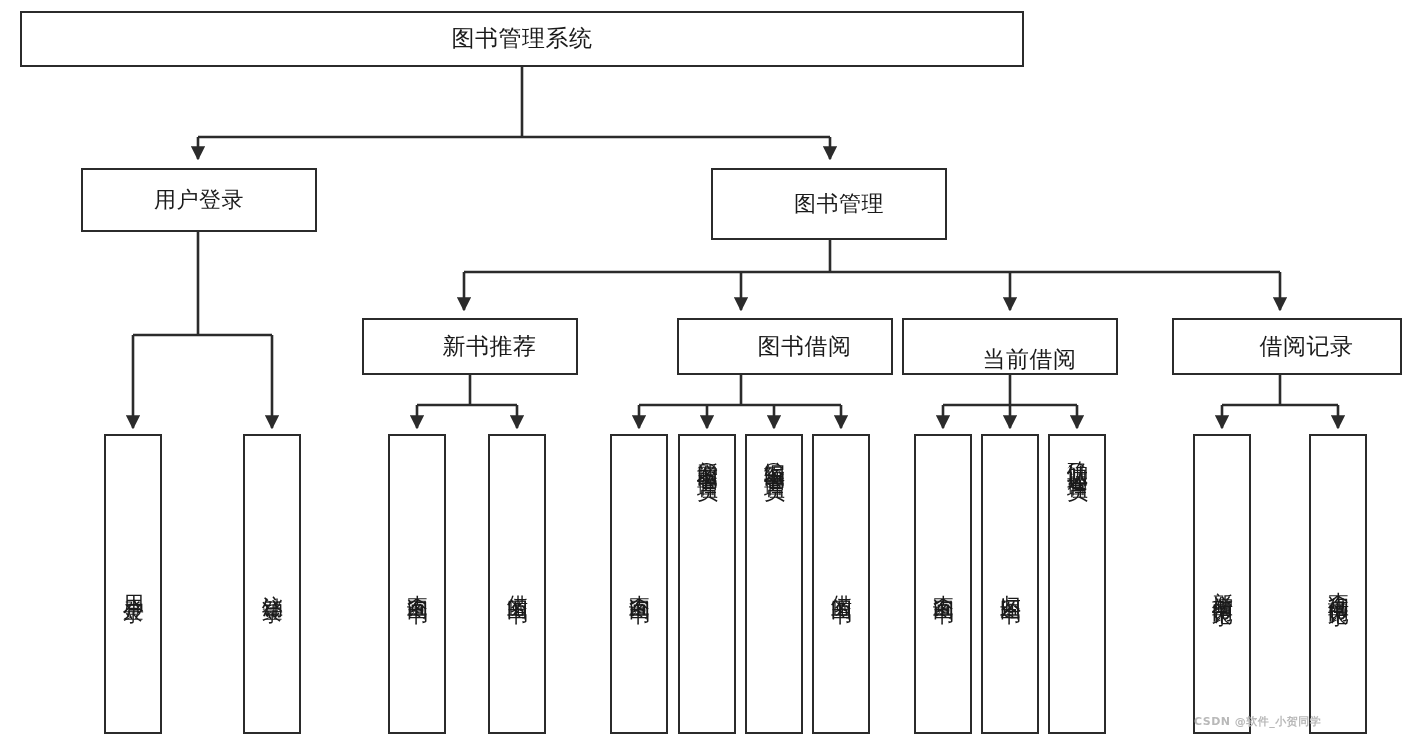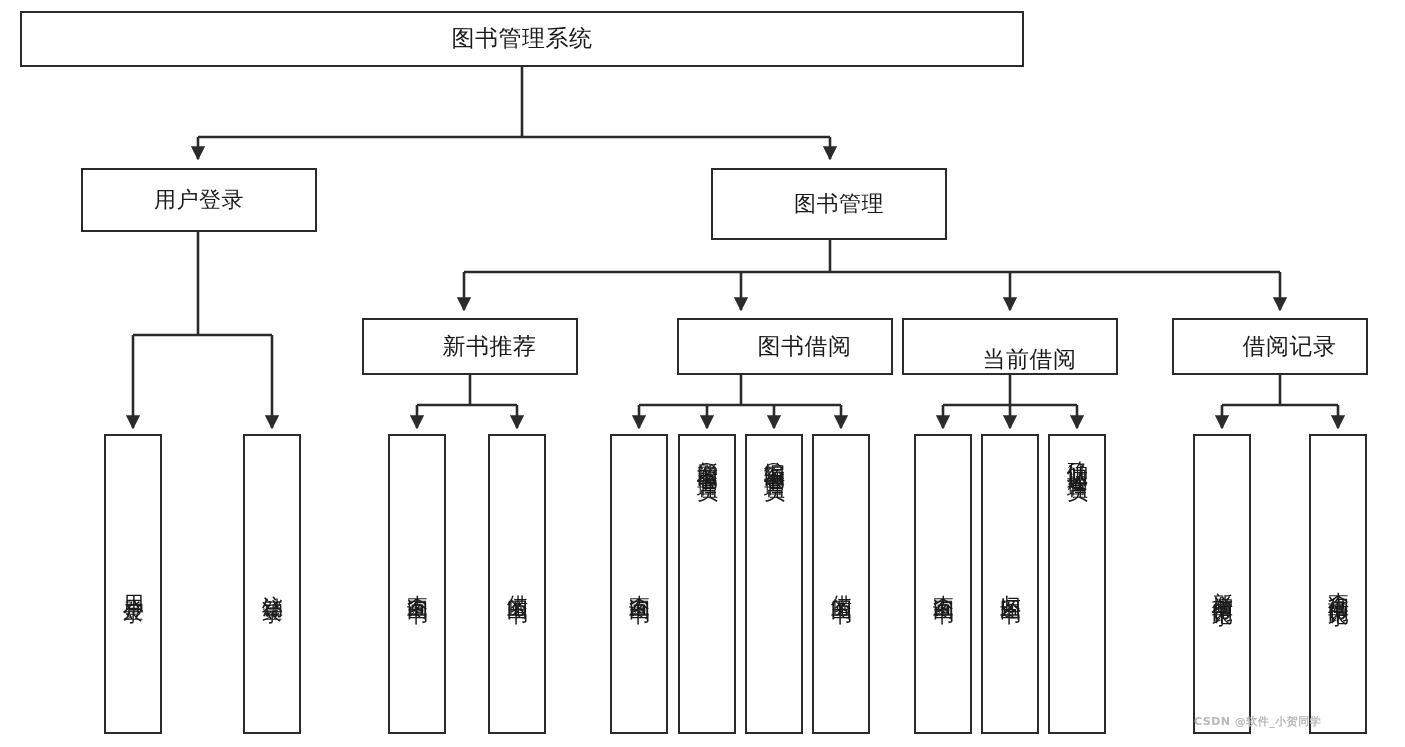--- a/index.html
+++ b/index.html
@@ -146,21 +146,21 @@
   </div>
 
   <div class="node lvl2" style="left:633px; top:318px; width:216px; height:57px;margin-left:44px;">
     <span class="node-label">图书借阅</span>
   </div>
 
   <div class="node lvl2" style="left:902px; top:318px; width:216px; height:57px;align-items:flex-end;">
     <span class="node-label">当前借阅</span>
   </div>
 
-  <div class="node lvl2" style="left:1172px; top:318px; width:196px; height:57px;">
+  <div class="node lvl2" style="left:1172px; top:318px; width:230px; height:57px;">
     <span class="node-label">借阅记录</span>
   </div>
 
   <div class="node leaf mid" style="left:104px; top:434px; width:58px; height:300px;">
     <span class="node-label">用户登录</span>
   </div>
 
   <div class="node leaf mid" style="left:243px; top:434px; width:58px; height:300px;">
     <span class="node-label">注销登录</span>
   </div>

